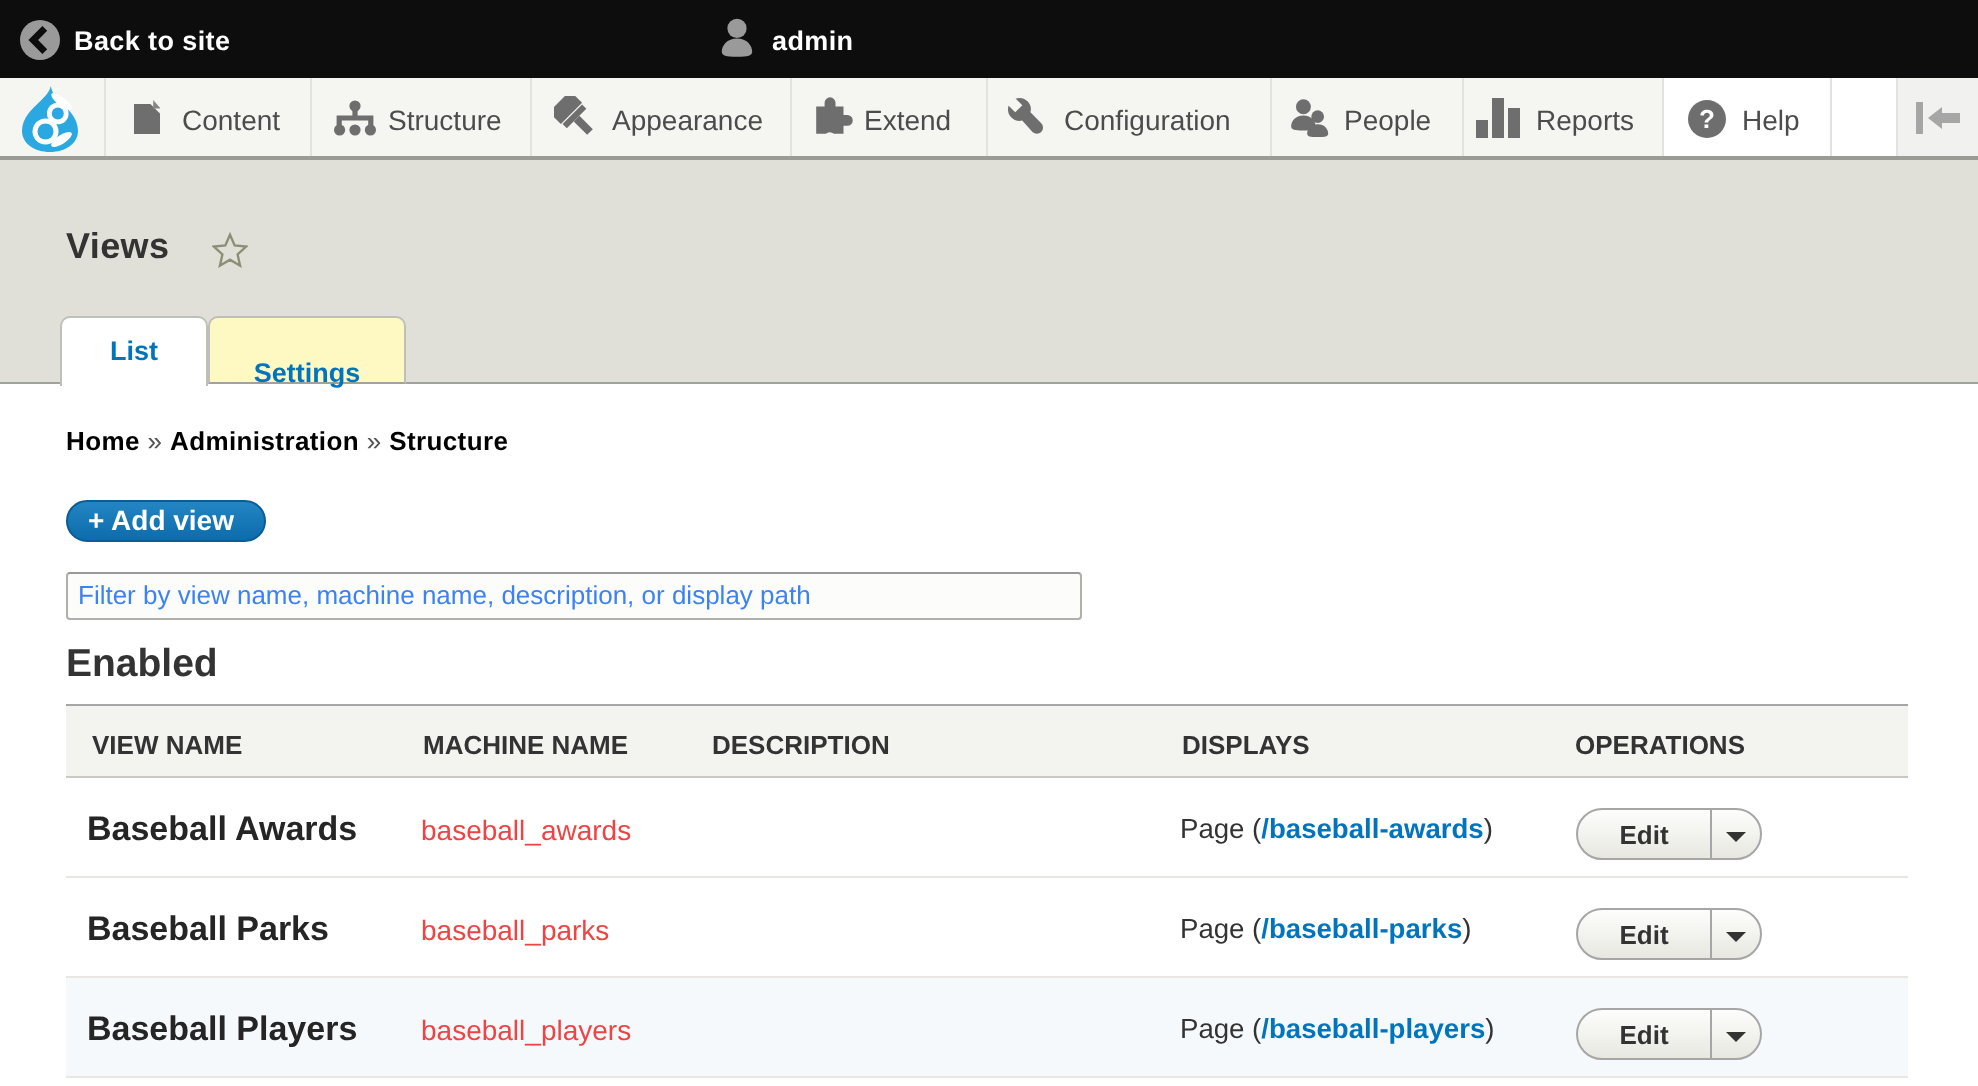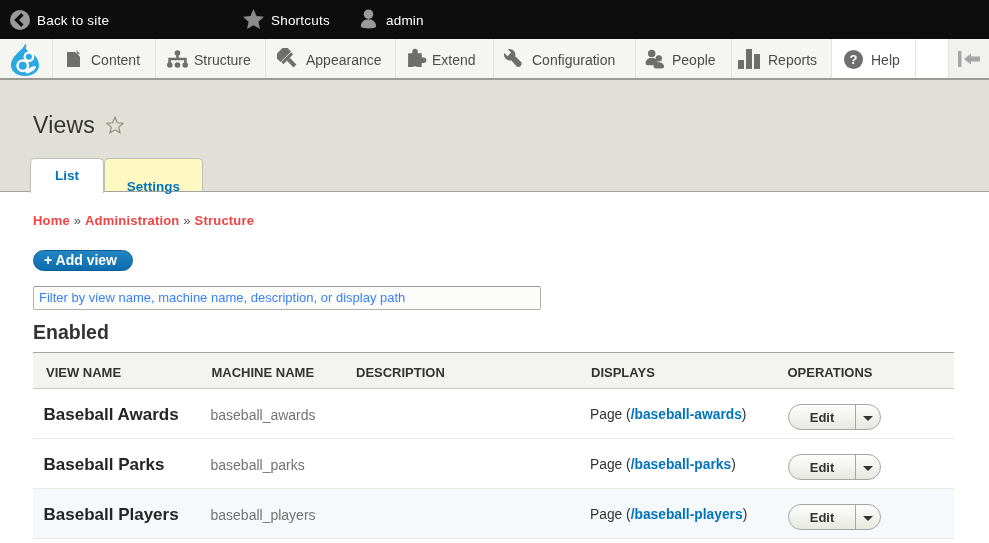--- a/index.html
+++ b/index.html
@@ -1,77 +1,71 @@
 <!DOCTYPE html>
 <html><head>
 <meta charset="utf-8">
 <style>
 * { margin:0; padding:0; box-sizing:border-box; }
 html,body { width:989px; height:543px; }
 body { font-family:"Liberation Sans",sans-serif; background:#fff; overflow:hidden; position:relative; }
 
 
 #topbar { position:absolute; left:0; top:0; width:989px; height:39px; background:#0d0d0d; }
-#topbar .item { position:absolute; top:0; height:39px; color:#fff; font-size:13.5px; font-weight:normal; letter-spacing:0.2px; }
+#topbar .item { position:absolute; top:0; height:39px; color:#fff; font-size:13.5px; font-weight:bold; letter-spacing:0.2px; }
 #manage { left:130px; width:105px; background:linear-gradient(180deg,#484848 0%,#3c3c3c 50%,#2c2c2c 100%); }
 .tbtext { position:absolute; top:13px; }
 
 
 #tray { position:absolute; left:0; top:39px; width:989px; height:41px; background:#fff; border-bottom:2px solid #9b9b96; }
 #tray .mitem { position:absolute; top:0; height:39px; background:#f5f5f2; border-right:1px solid #e2e2de; }
 #tray .label { position:absolute; top:13px; font-size:14px; color:#4c4c4c; }
 #tray svg { position:absolute; }
 
 
 #header { position:absolute; left:0; top:80px; width:989px; height:112px; background:#e0e0d8; border-bottom:1px solid #a2a29d; }
-#h1v { position:absolute; left:33px; top:34px; font-size:23px; font-weight:normal; color:#333; letter-spacing:0.2px; line-height:1; }
+#h1v { position:absolute; left:33px; top:34px; font-size:18px; font-weight:bold; color:#333; letter-spacing:0.2px; line-height:1; }
 #star { position:absolute; left:106px; top:35.5px; }
 #tabs { position:absolute; left:30px; bottom:-1px; height:34px; }
 .tab { position:absolute; top:0; height:34px; border:1px solid #bfbfba; border-bottom:none; border-radius:5px 5px 0 0; font-size:13.5px; font-weight:bold; color:#0074bd; text-align:center; }
 #tab-list { left:0; width:74px; background:#fff; height:35px; padding-top:9px; }
 #tab-settings { left:74px; width:99px; background:#fef9c3; border-bottom:1px solid #a2a29d; padding-top:20px; }
 
 
 #crumb { position:absolute; left:33px; top:213px; font-size:13px; color:#545454; letter-spacing:0.2px; }
-#crumb a { color:#ef4444; font-weight:bold; text-decoration:none; }
+#crumb a { color:#000000; font-weight:bold; text-decoration:none; }
 #addview { position:absolute; left:33px; top:250px; width:100px; height:21px; border-radius:11px; background:linear-gradient(180deg,#2385c2 0%,#0c6cad 100%); border:1px solid #0a5d96; color:#fff; font-size:14px; font-weight:bold; text-align:center; line-height:19px; padding-right:5px; }
 #filter { position:absolute; left:33px; top:286px; width:508px; height:24px; border:1px solid #b0b0ab; border-top-color:#999; border-radius:2px; background:#fcfcfa; font-size:13px; color:#3b82f6; line-height:22px; padding-left:5px; }
 #enabled { position:absolute; left:33px; top:322.5px; font-size:19.5px; font-weight:bold; color:#333; line-height:1; }
 
 
 #tbl { position:absolute; left:33px; top:352px; width:921px; border-top:1px solid #a6a6a6; }
 #thead { position:relative; height:36px; background:#f3f4ef; border-bottom:1px solid #c9c8c2; }
 #thead div { position:absolute; top:12px; font-size:13px; font-weight:bold; color:#333; }
 .trow { position:relative; height:50px; border-bottom:1px solid #e8e7e2; }
 .trow.last { background:#f5f9fc; }
 .vname { position:absolute; left:10.5px; top:16px; font-size:17px; font-weight:bold; color:#252525; }
-.mname { position:absolute; left:177.5px; top:18px; font-size:14px; color:#737373; }
+.mname { position:absolute; left:177.5px; top:18px; font-size:14px; color:#ef4444; }
 .disp  { position:absolute; left:557px; top:18px; font-size:13.8px; color:#333; }
 .disp a { color:#0074bd; font-weight:bold; text-decoration:none; }
 .ops   { position:absolute; left:755px; top:15px; width:93px; height:26px; border:1px solid #a6a6a6; border-radius:13px; background:linear-gradient(180deg,#fdfdfc 0%,#e8e8e1 100%); }
 .ops .edit { position:absolute; left:0; top:5px; width:66px; text-align:center; font-size:13px; font-weight:bold; color:#333; }
 .ops .sep { position:absolute; left:66px; top:0; width:1px; height:24px; background:#a6a6a6; }
 .ops .caret { position:absolute; left:74px; top:10.5px; width:0; height:0; border-left:5px solid transparent; border-right:5px solid transparent; border-top:5.5px solid #333; }
 </style>
 </head>
 <body>
 
 <div id="topbar">
   <div class="item" style="left:0;width:130px;">
     <svg style="position:absolute;left:10px;top:9.5px" width="20" height="20" viewBox="0 0 20 20">
         <circle cx="10" cy="10" r="10" fill="#9a9a9a"></circle>
         <path d="M12.4 4.2 L6.6 10 L12.4 15.8" stroke="#0d0d0d" stroke-width="3.4" fill="none"></path>
       </svg>
     <span class="tbtext" style="left:37px;">Back to site</span>
-  </div>
-  <div class="item" style="left:235px;width:130px;">
-    <svg style="position:absolute;left:8px;top:9px" width="21" height="20" viewBox="0 0 20 19">
-        <path d="M10 0 L12.9 6.6 L20 7.3 L14.7 12.1 L16.2 19 L10 15.4 L3.8 19 L5.3 12.1 L0 7.3 L7.1 6.6 Z" fill="#8a8a8a"></path>
-      </svg>
-    <span class="tbtext" style="left:36px;">Shortcuts</span>
   </div>
   <div class="item" style="left:355px;width:120px;">
     <svg style="position:absolute;left:4px;top:9px" width="19" height="20" viewBox="0 0 19 20">
         <circle cx="9.5" cy="5.2" r="4.8" fill="#9a9a9a"></circle>
         <path d="M9.5 10.2 c-5 0 -7.6 3.6 -7.6 6.6 c0 2.1 2 2.6 7.6 2.6 c5.6 0 7.6 -0.5 7.6 -2.6 c0 -3 -2.6 -6.6 -7.6 -6.6 z" fill="#9a9a9a"></path>
       </svg>
     <span class="tbtext" style="left:31px;">admin</span>
   </div>
 </div>
 

